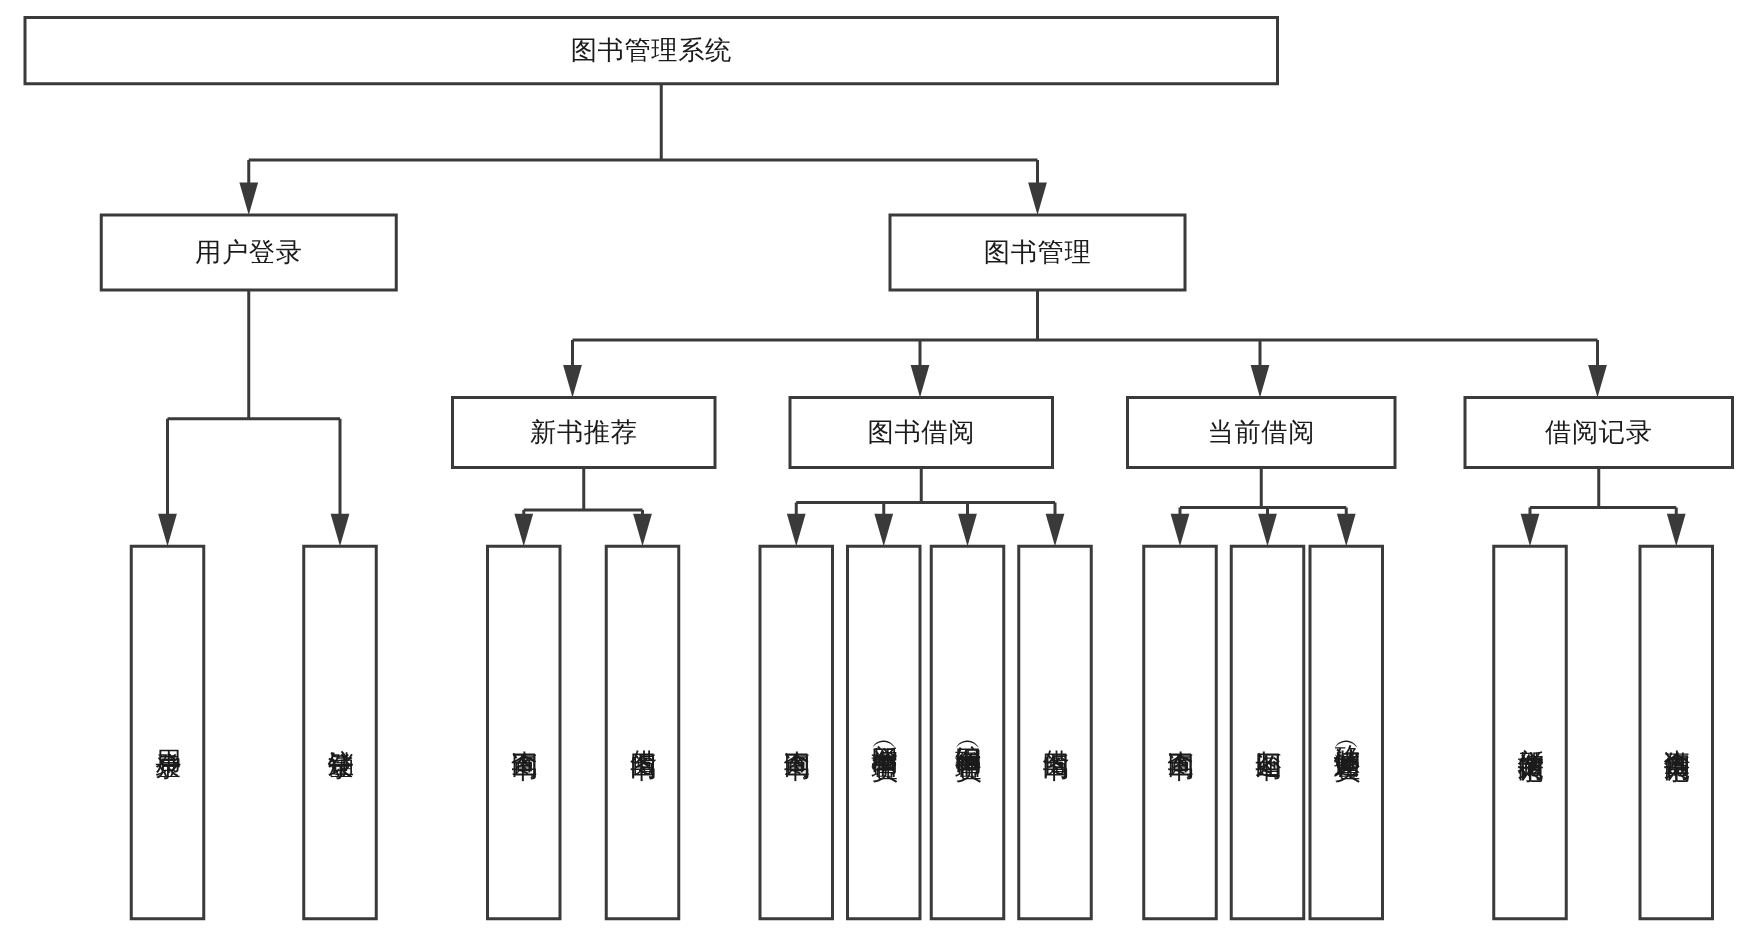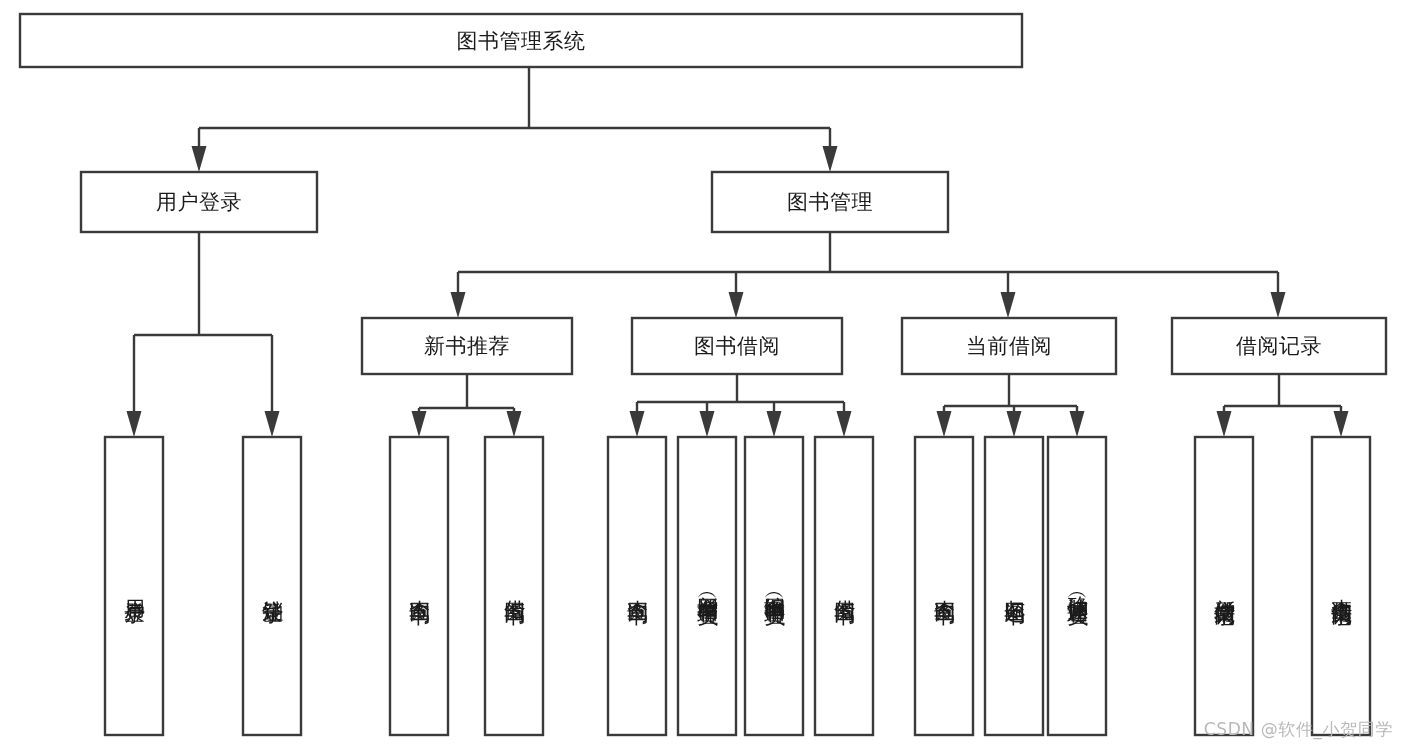--- a/index.html
+++ b/index.html
@@ -225,15 +225,14 @@
       <div class="vlabel" style="left: 678px; top: 437px; width: 58px; height: 298px; display: flex; align-items: center; justify-content: center;">新增图书（管理员）</div>
       <div class="vlabel" style="left: 745px; top: 437px; width: 58px; height: 298px; display: flex; align-items: center; justify-content: center;">编辑图书（管理员）</div>
       <div class="vlabel" style="left: 815px; top: 437px; width: 58px; height: 298px; display: flex; align-items: center; justify-content: center;">借阅图书</div>
       <div class="vlabel" style="left: 915px; top: 437px; width: 58px; height: 298px; display: flex; align-items: center; justify-content: center;">查询图书</div>
       <div class="vlabel" style="left: 985px; top: 437px; width: 58px; height: 298px; display: flex; align-items: center; justify-content: center;">归还图书</div>
       <div class="vlabel" style="left: 1048px; top: 437px; width: 58px; height: 298px; display: flex; align-items: center; justify-content: center;">确认归还（管理员）</div>
       <div class="vlabel" style="left: 1195px; top: 437px; width: 58px; height: 298px; display: flex; align-items: center; justify-content: center;">新增借阅记录</div>
       <div class="vlabel" style="left: 1312px; top: 437px; width: 58px; height: 298px; display: flex; align-items: center; justify-content: center;">查询借阅记录</div>
     </div>
 
-  <div class="watermark">CSDN @软件_小贺同学</div>
 
 </div>
 
 </body></html>

